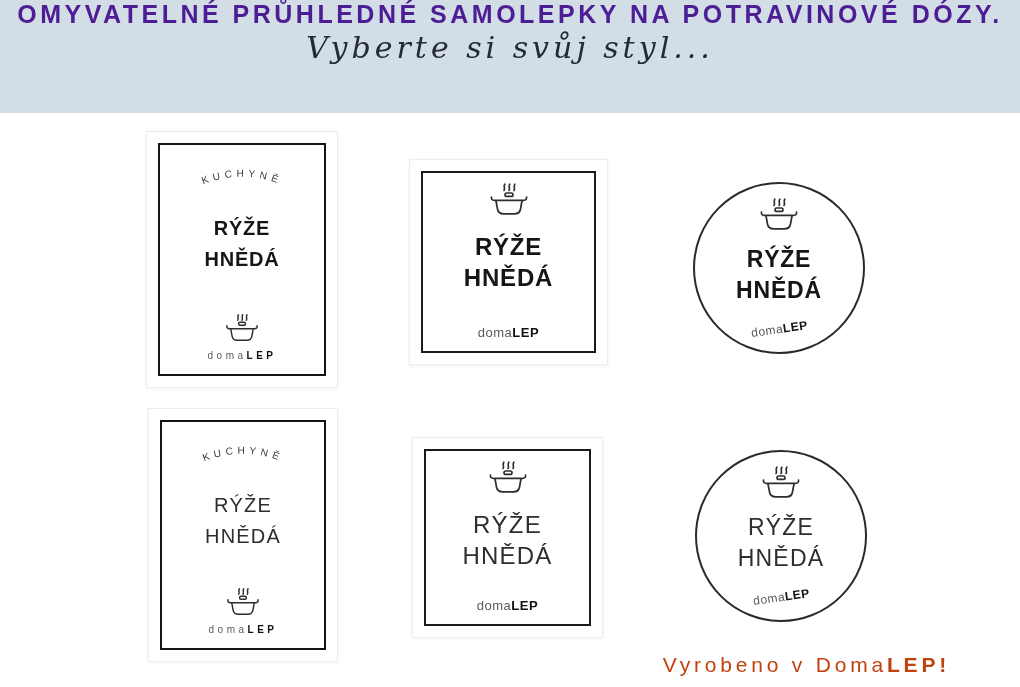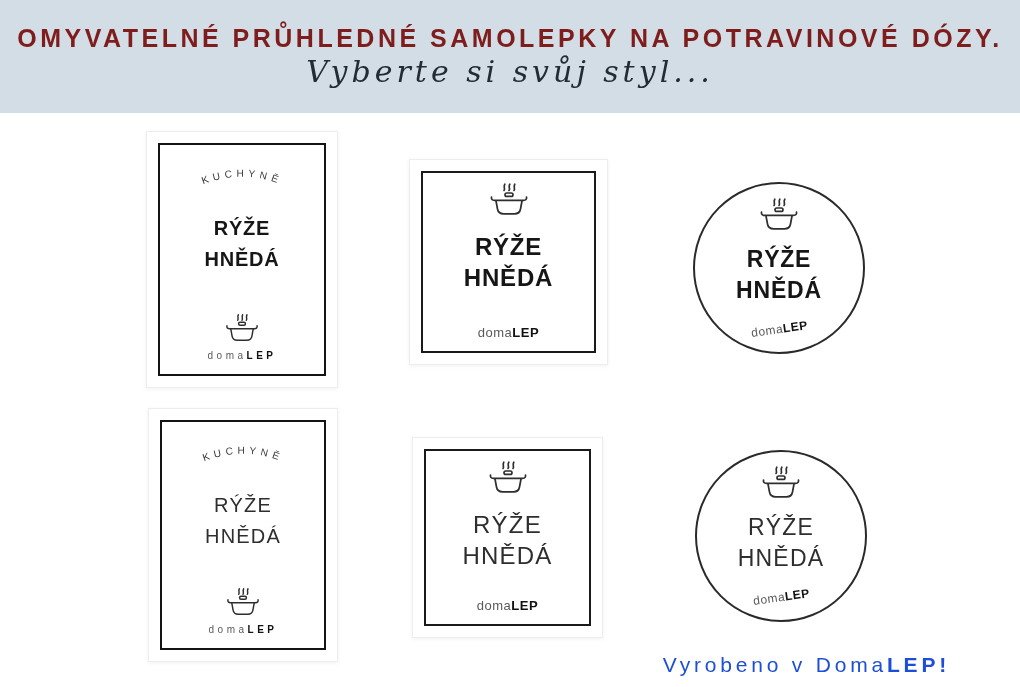--- a/index.html
+++ b/index.html
@@ -1,21 +1,21 @@
 <!DOCTYPE html>
 <html><head>
 <meta charset="utf-8">
 <style>
   html,body{margin:0;padding:0;background:#ffffff;}
   .page{position:relative;width:1020px;height:687px;background:#ffffff;overflow:hidden;
         font-family:"Liberation Sans",sans-serif;color:#1d1d1d;}
 
   
   .banner{position:absolute;left:0;top:0;width:1020px;height:113px;background:#d2dde6;text-align:center;}
-  .banner .title{padding-top:24px;font-size:25px;font-weight:700;letter-spacing:3.5px;color:#7f1d1d;white-space:nowrap;}
+  .banner .title{padding-top:0;font-size:25px;font-weight:700;letter-spacing:3.5px;color:#4c1d95;white-space:nowrap;}
   .banner .subtitle{margin-top:1px;font-family:"DejaVu Serif",serif;font-style:italic;font-size:30px;
                     letter-spacing:4px;color:#232b33;}
 
   
   .card{position:absolute;background:#fff;border:1px solid #ededed;box-shadow:0 1px 4px rgba(0,0,0,.06);
         padding:11px;box-sizing:border-box;}
   .frame{width:100%;height:100%;box-sizing:border-box;background:#fff;display:flex;flex-direction:column;align-items:center;}
   .rect .frame{border:2.5px solid #141414;}
   .square .frame{border:2px solid #1a1a1a;}
   .circle{position:absolute;width:172px;height:172px;border:2px solid #2a2a2a;border-radius:50%;background:#fff;
@@ -50,21 +50,21 @@
 
   
   .brand{flex:none;white-space:nowrap;color:#3a3a3a;}
   .b-light{color:#5a5a5a;}
   .b-bold{font-weight:700;color:#111;}
   .rect .brand{font-size:10px;letter-spacing:3.5px;margin:7px 0 13px 0;}
   .square .brand{font-size:13px;letter-spacing:.5px;margin-bottom:11px;}
   .circle .brand{font-size:12px;letter-spacing:.5px;margin-bottom:16px;transform:rotate(-8deg);}
 
   
-  .made-in{position:absolute;right:70px;top:653px;font-size:21px;letter-spacing:3.8px;color:#1d4ed8;white-space:nowrap;}
+  .made-in{position:absolute;right:70px;top:653px;font-size:21px;letter-spacing:3.8px;color:#c2410c;white-space:nowrap;}
   .made-in b{font-weight:700;}
 
   .defs{position:absolute;width:0;height:0;overflow:hidden;}
 </style>
 </head>
 <body>
 
 <div class="page">
 
   <svg class="defs" aria-hidden="true">

